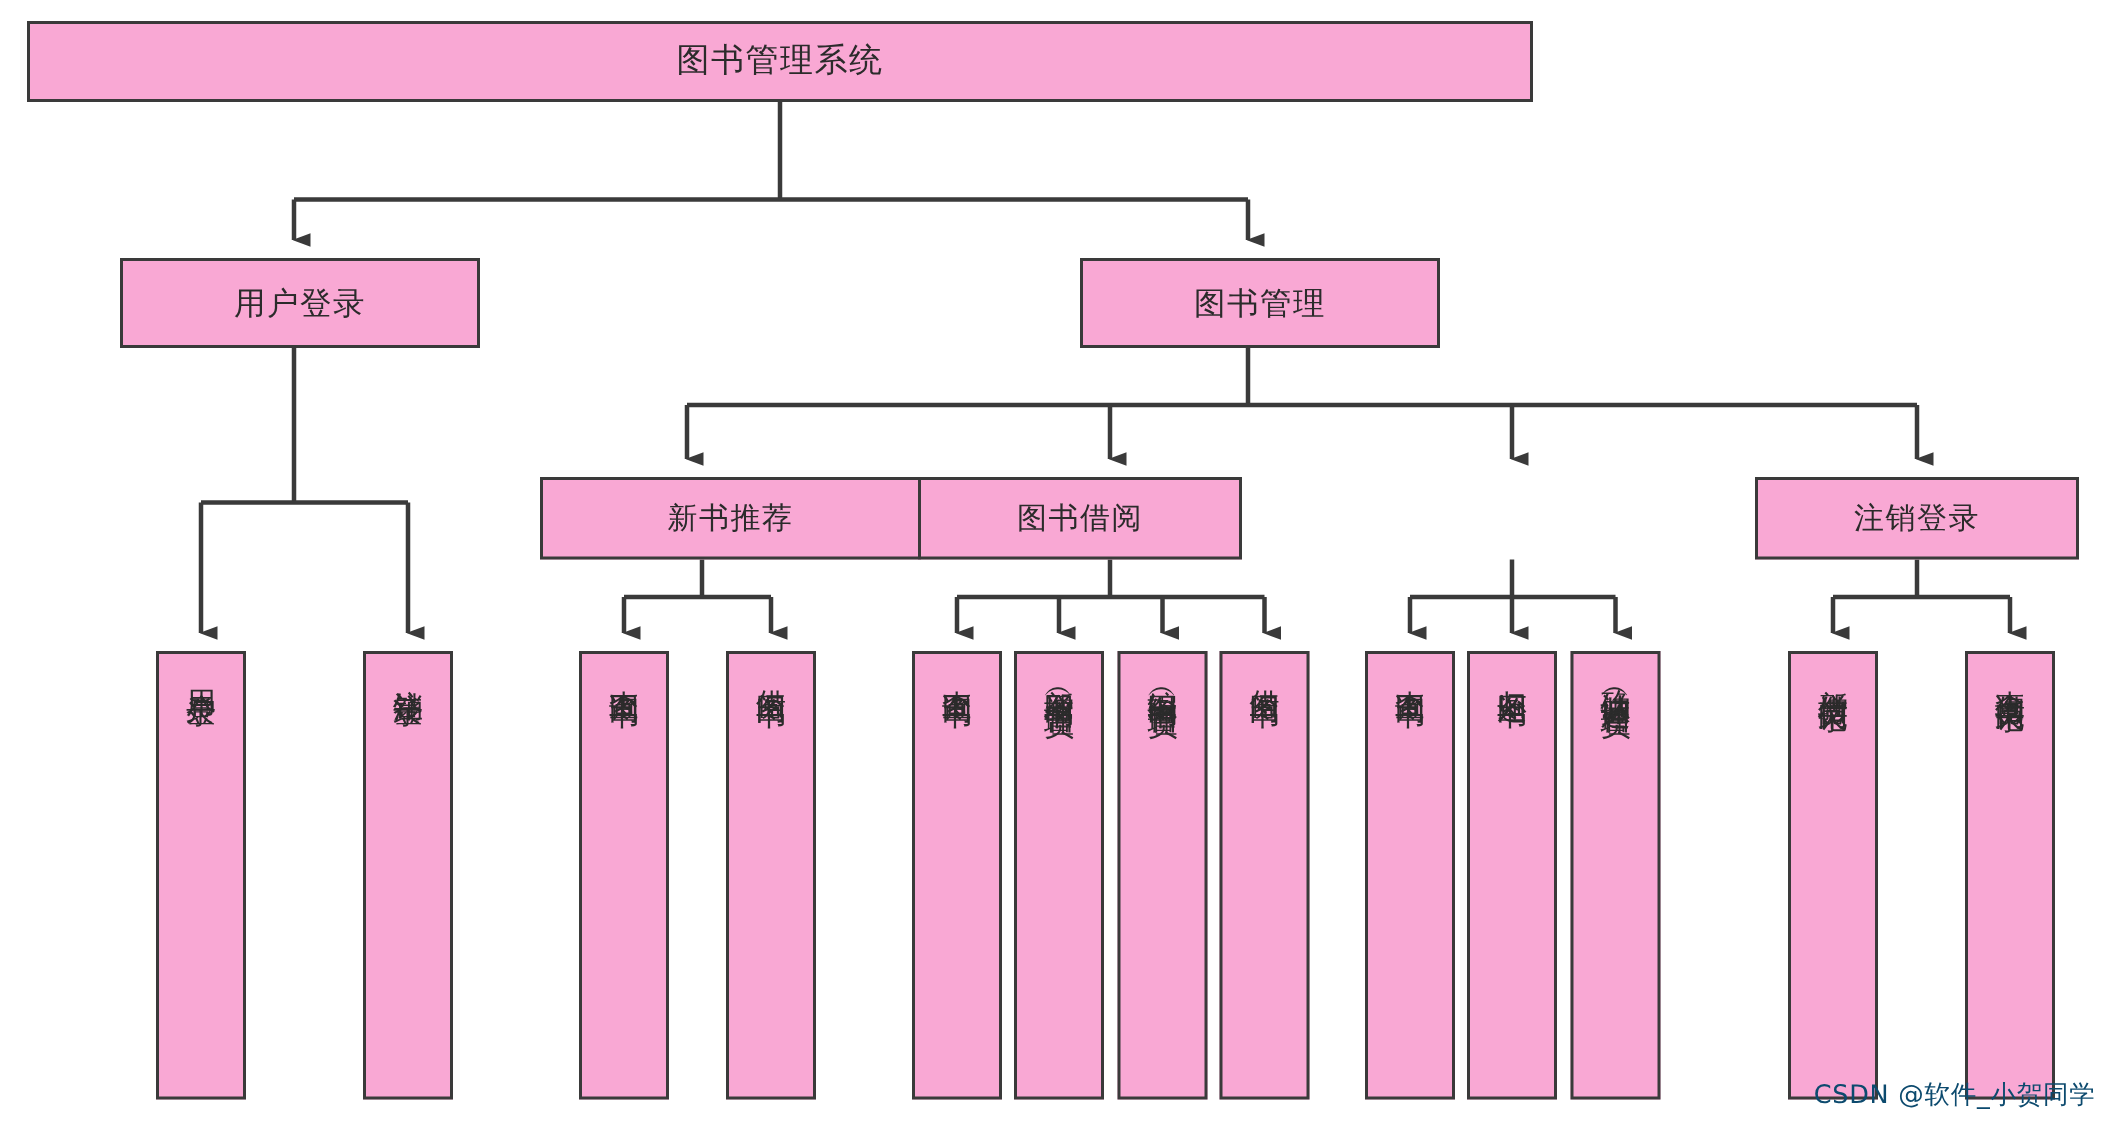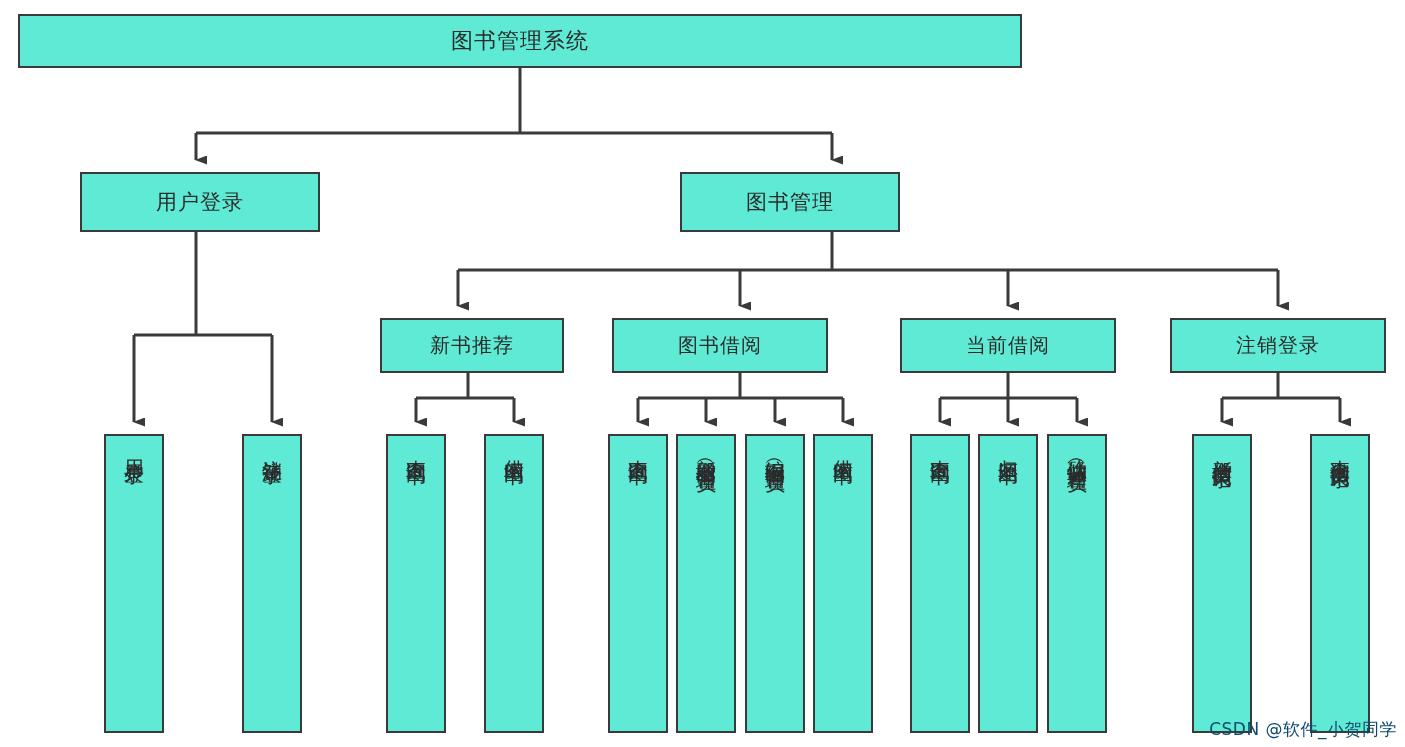--- a/index.html
+++ b/index.html
@@ -20,21 +20,21 @@
   svg#wires {
     position: absolute;
     left: 0;
     top: 0;
     width: 1405px;
     height: 747px;
   }
   .node {
     position: absolute;
     box-sizing: border-box;
-    background: #5eead4;
+    background: #f9a8d4;
     border: 2px solid #3a3a3a;
     display: flex;
     align-items: center;
     justify-content: center;
     color: #2b2b2b;
     text-align: right;
   }
   .node .label {
     font-size: 21px;
     line-height: 1.15;
@@ -123,32 +123,29 @@
     </g>
   </svg>
 
   <div class="node root" style="left:18px; top:14px; width:1004px; height:54px;">
     <span class="label">图书管理系统</span>
   </div>
 
   <div class="node lvl2" style="left:80px; top:172px; width:240px; height:60px;">
     <span class="label">用户登录</span>
   </div>
-  <div class="node lvl2" style="left:680px; top:172px; width:220px; height:60px;">
+  <div class="node lvl2" style="left:720px; top:172px; width:240px; height:60px;">
     <span class="label">图书管理</span>
   </div>
 
-  <div class="node lvl3" style="left:380px; top:318px; width:184px; height:55px;">
+  <div class="node lvl3" style="left:360px; top:318px; width:254px; height:55px;">
     <span class="label">新书推荐</span>
   </div>
   <div class="node lvl3" style="left:612px; top:318px; width:216px; height:55px;">
     <span class="label">图书借阅</span>
-  </div>
-  <div class="node lvl3" style="left:900px; top:318px; width:216px; height:55px;">
-    <span class="label">当前借阅</span>
   </div>
   <div class="node lvl3" style="left:1170px; top:318px; width:216px; height:55px;">
     <span class="label">注销登录</span>
   </div>
 
   <div class="node leaf" style="left:104px; top:434px; width:60px; height:299px;">
     <span class="label">用户登录</span>
   </div>
   <div class="node leaf" style="left:242px; top:434px; width:60px; height:299px;">
     <span class="label">注销登录</span>

